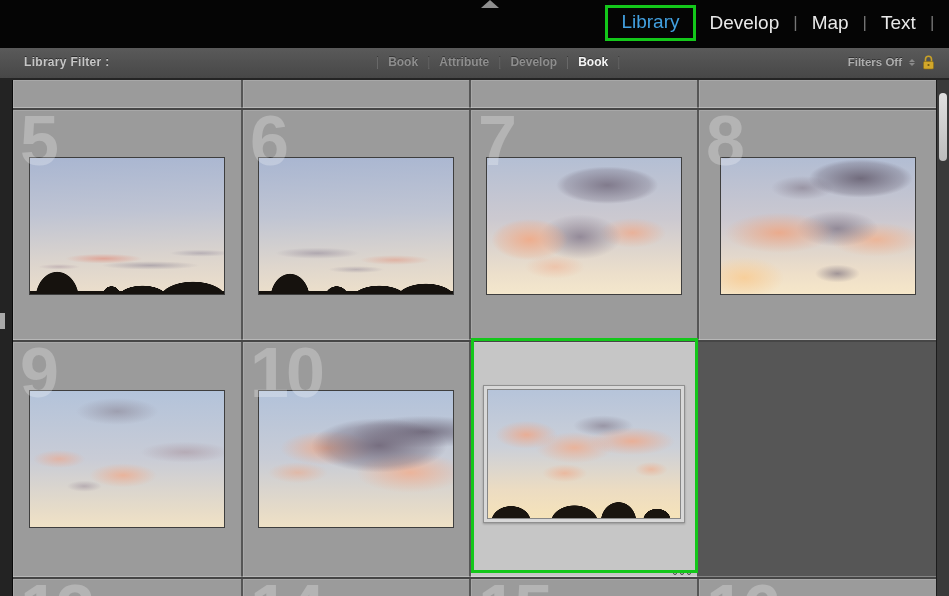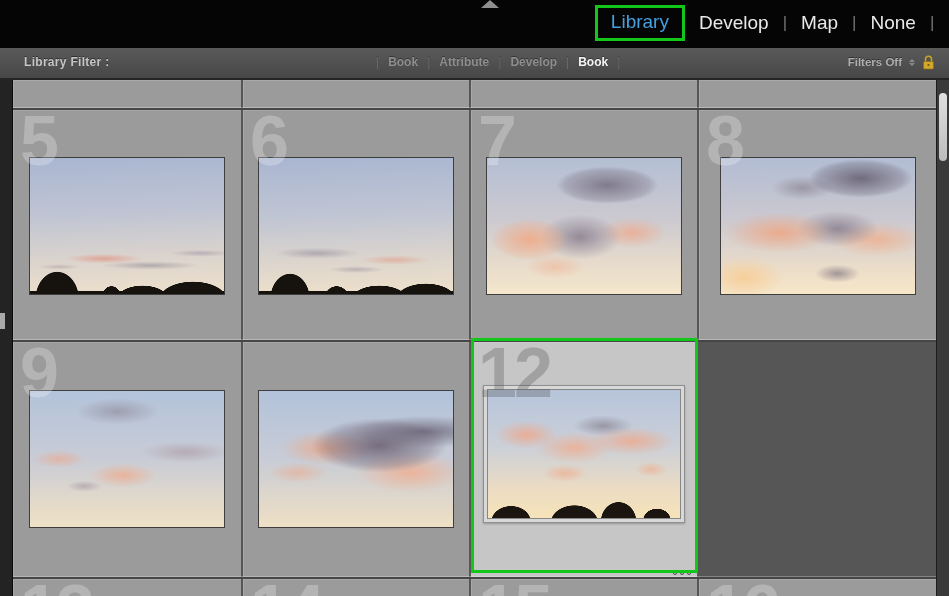--- a/index.html
+++ b/index.html
@@ -241,21 +241,21 @@
 <div class="top-bar">
   <div class="top-triangle"></div>
   <div class="module-picker">
     <span class="module-annotated">
       <span class="module-item module-library">Library</span>
     </span>
     <span class="module-item">Develop</span>
     <span class="module-sep">|</span>
     <span class="module-item">Map</span>
     <span class="module-sep">|</span>
-    <span class="module-item">None</span>
+    <span class="module-item">Text</span>
     <span class="module-sep">|</span>
     <span class="module-item">S</span>
   </div>
 </div>
 
 <div class="filter-bar">
   <span class="filter-title">Library Filter :</span>
 
   <div class="filter-options">
     <span class="sep">|</span>
@@ -324,24 +324,24 @@
     </div>
   </div>
   <div class="hdiv hdiv-2"></div>
 
   <div class="grid-row row-b">
     <div class="cell">
       <span class="cell-number">9</span>
       <div class="photo v9" title="scattered pink clouds in blue dusk sky"></div>
     </div>
     <div class="cell">
+      <span class="cell-number">10</span>
       <div class="photo v10" title="large pink and grey cloud mass in dusk sky"></div>
     </div>
     <div class="cell selected">
-      <span class="cell-number">12</span>
       <div class="photo-frame">
         <div class="photo v12" title="pink sunset clouds over tree silhouettes"></div>
       </div>
       <span class="badge-dots">
           <i></i>
           <i></i>
           <i></i>
         </span>
       <div class="cell-annotation"></div>
     </div>

